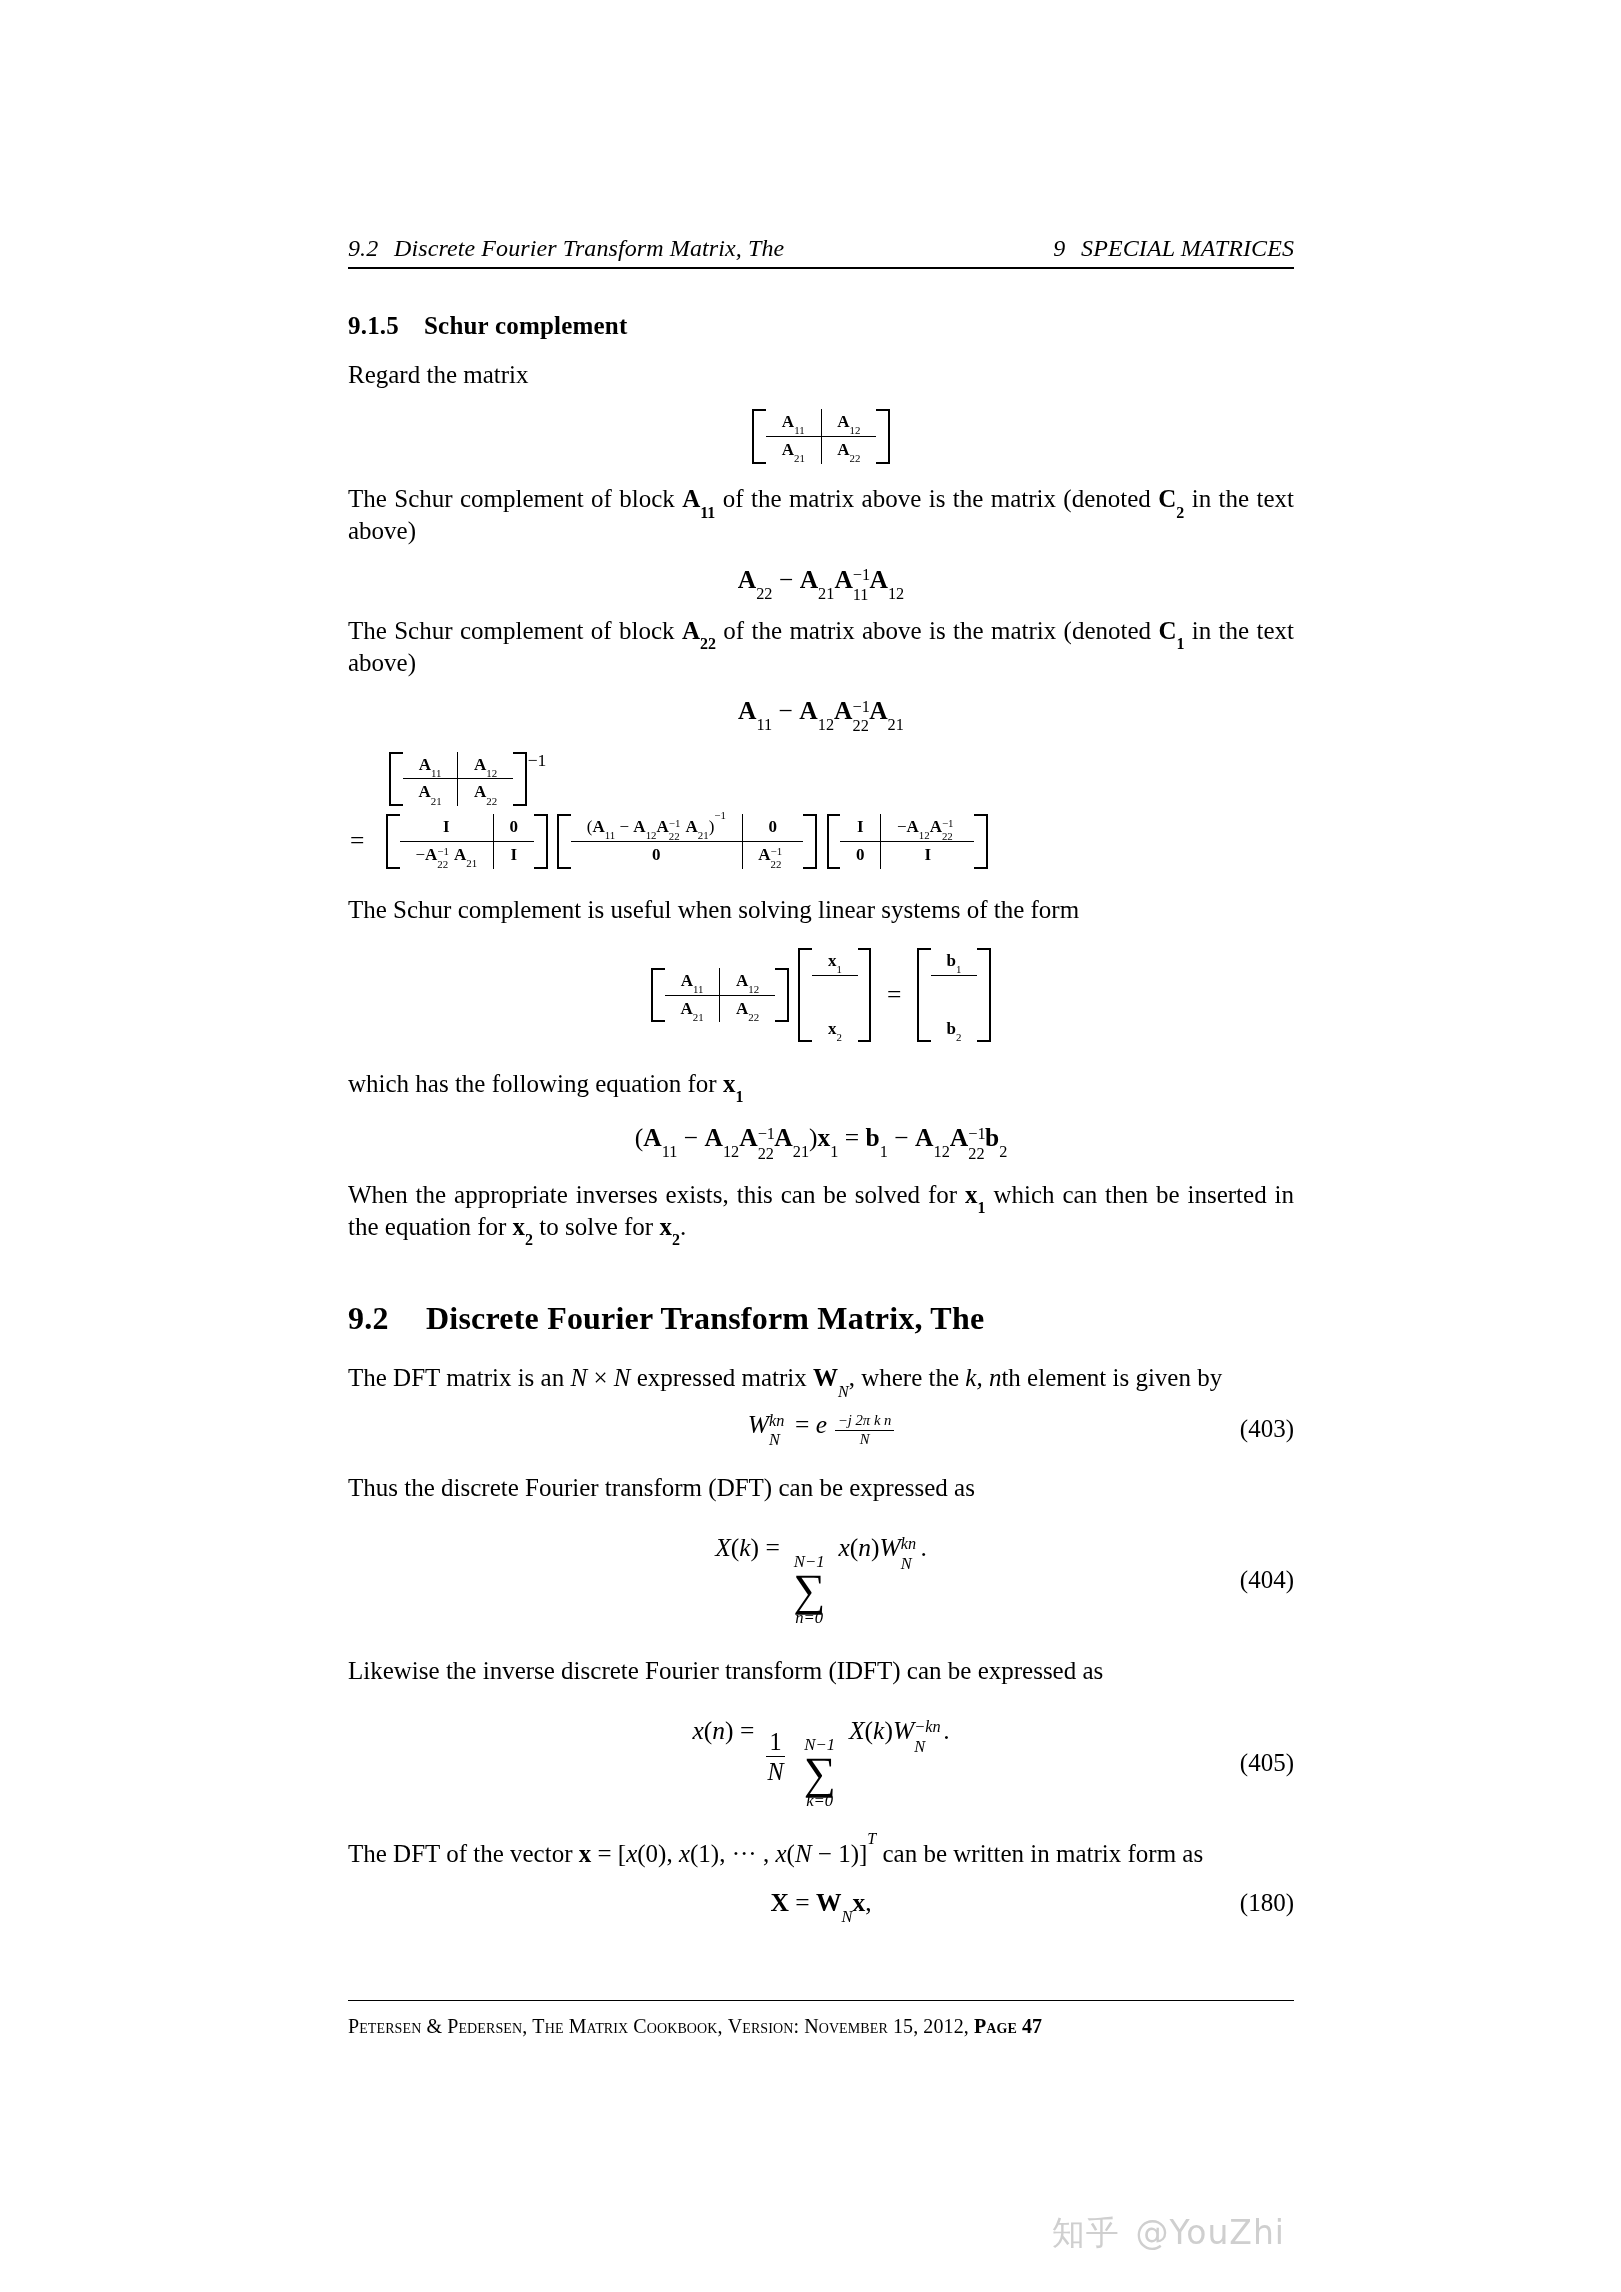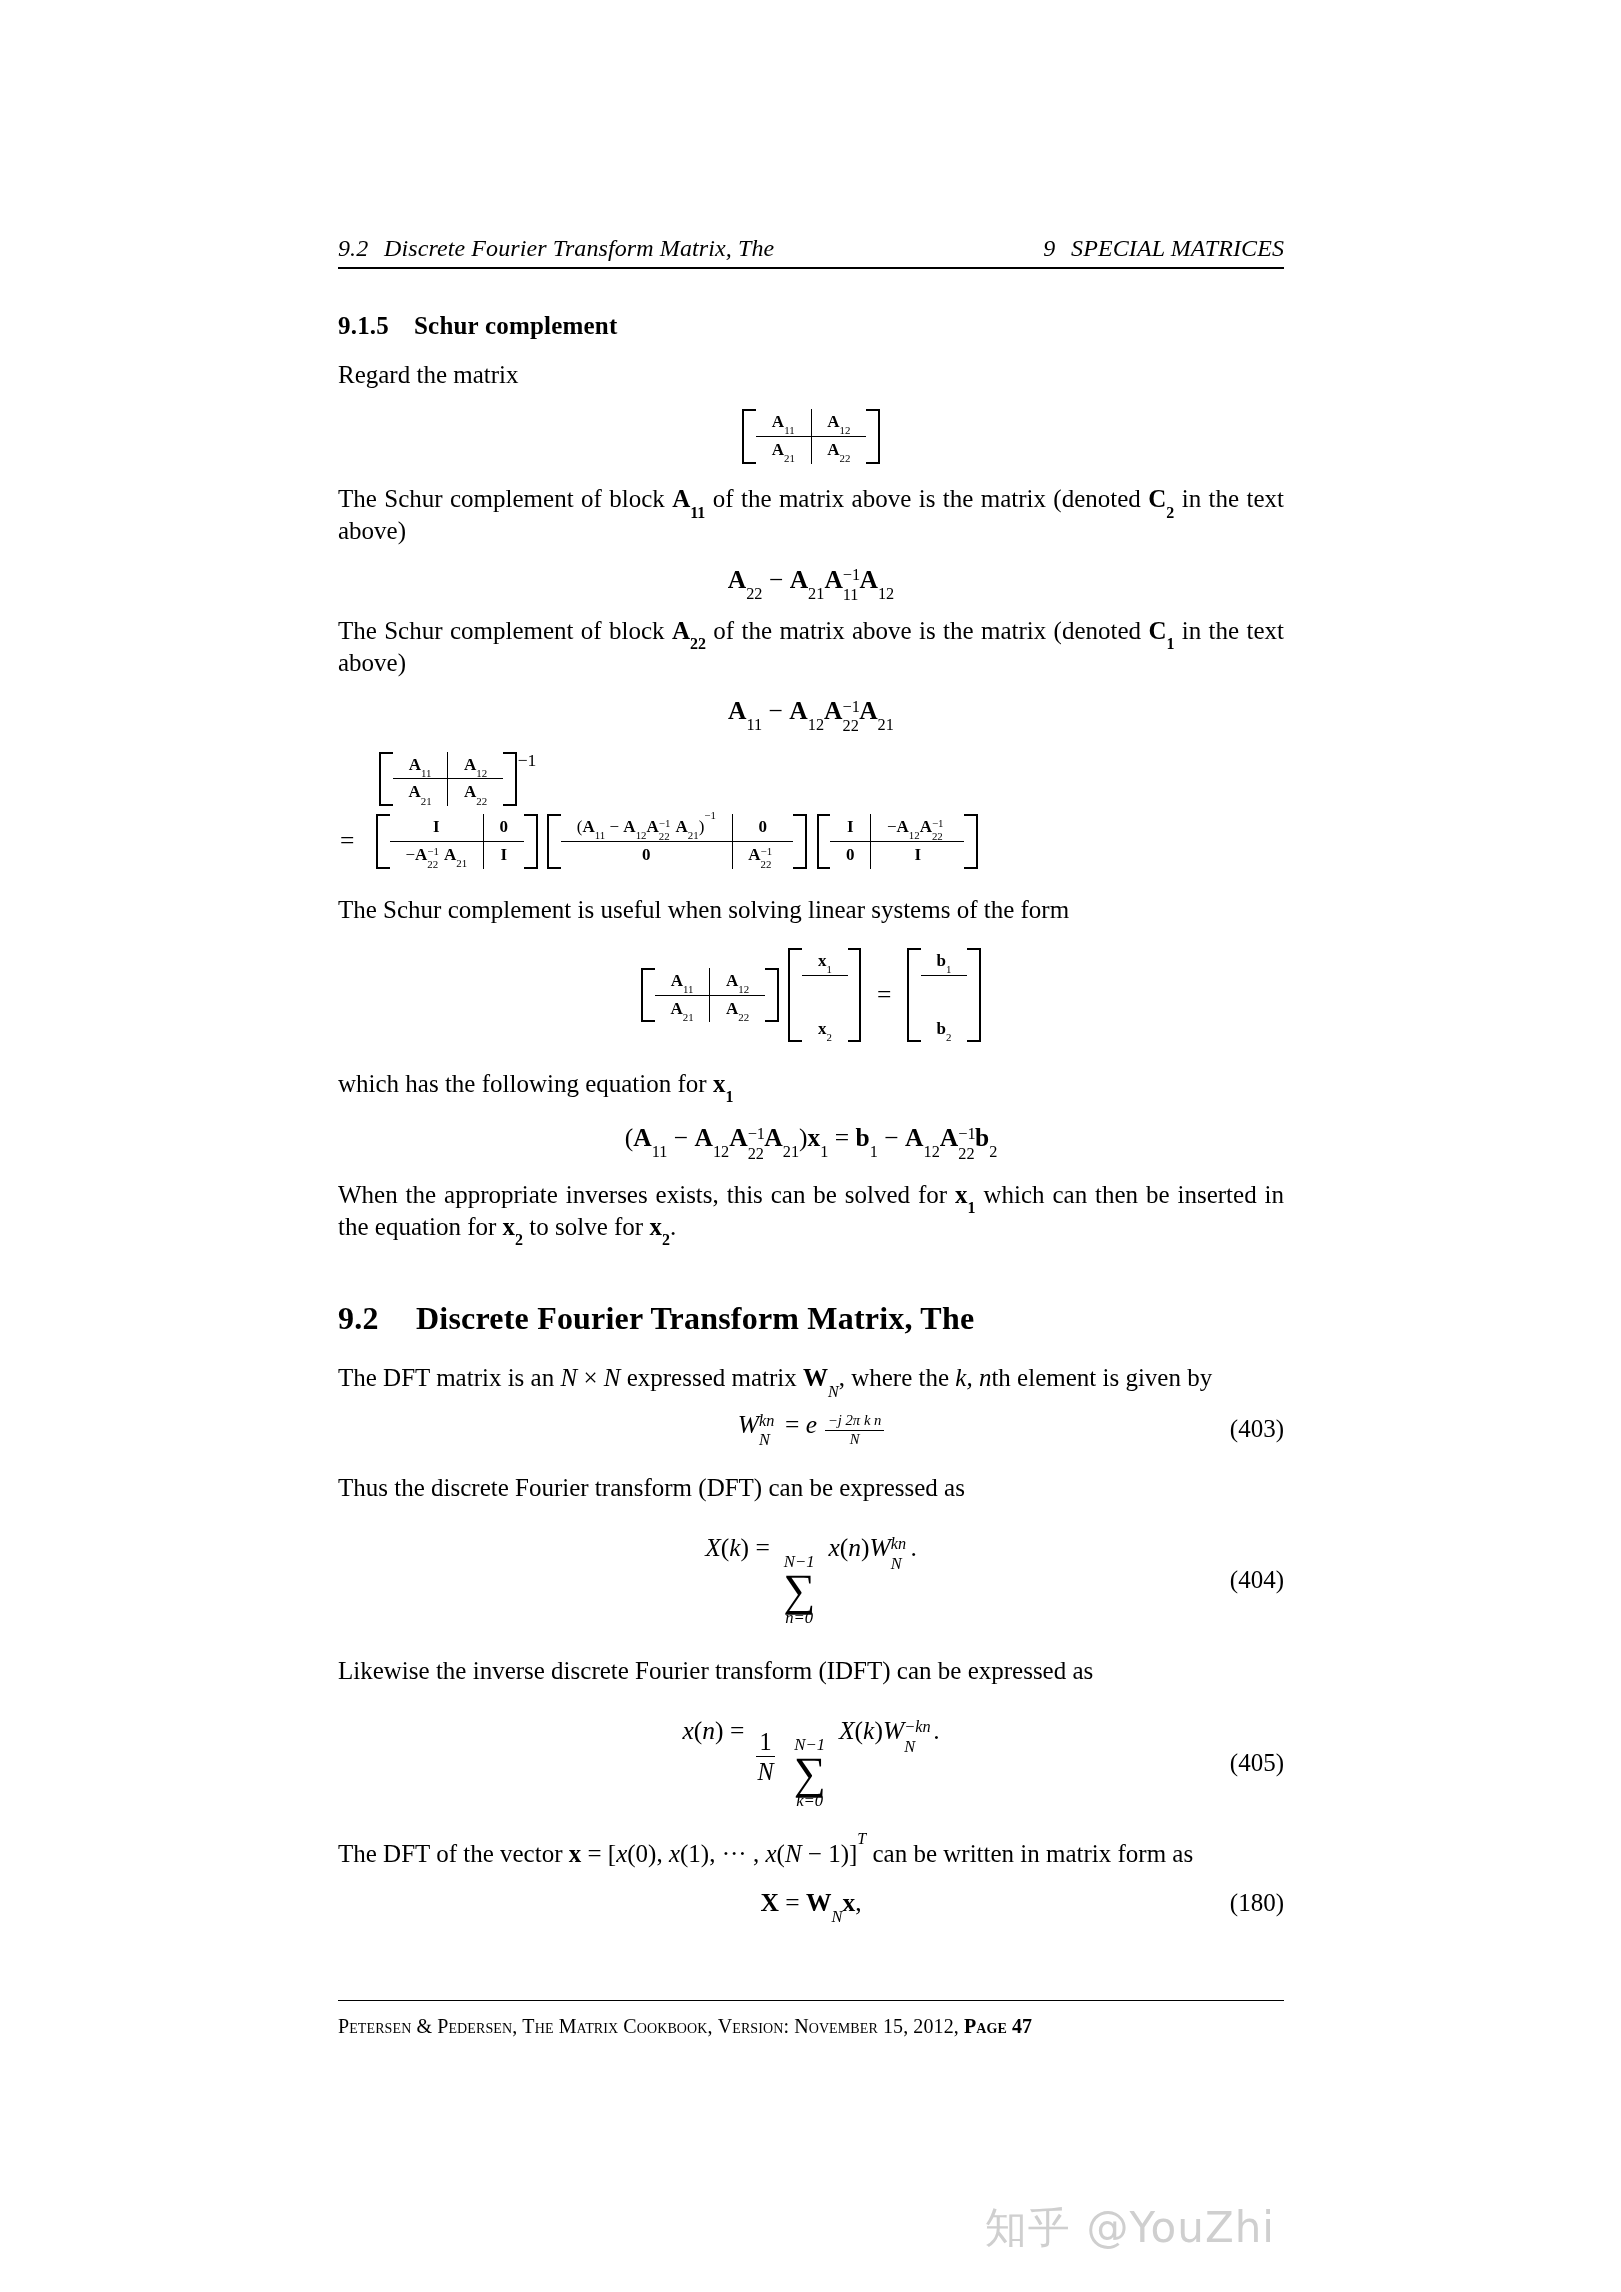--- a/index.html
+++ b/index.html
@@ -10,21 +10,21 @@
   body {
     width: 1621px;
     height: 2293px;
     font-family: "Liberation Serif", "DejaVu Serif", serif;
     color: #000000;
     position: relative;
     overflow: hidden;
   }
   .page {
     position: absolute;
-    left: 0; top: 0;
+    left: 10px; top: 0;
     width: 1322px;
     height: 2293px;
   }
   .content {
     position: absolute;
     left: 338px;
     top: 235px;
     width: 946px;
   }
 
@@ -221,21 +221,21 @@
     font-variant: small-caps;
   }
   .footer .pg { font-weight: bold; }
 
   
   .watermark {
     position: absolute;
     right: 47px;
     bottom: 37px;
     font-family: "DejaVu Sans", sans-serif;
-    font-size: 42px;
+    font-size: 33px;
     color: #cfcfcf;
     letter-spacing: 1px;
     white-space: nowrap;
     user-select: none;
   }
   .watermark .logo { margin-right: 15.7px; }
 </style>
 </head>
 <body>
 

